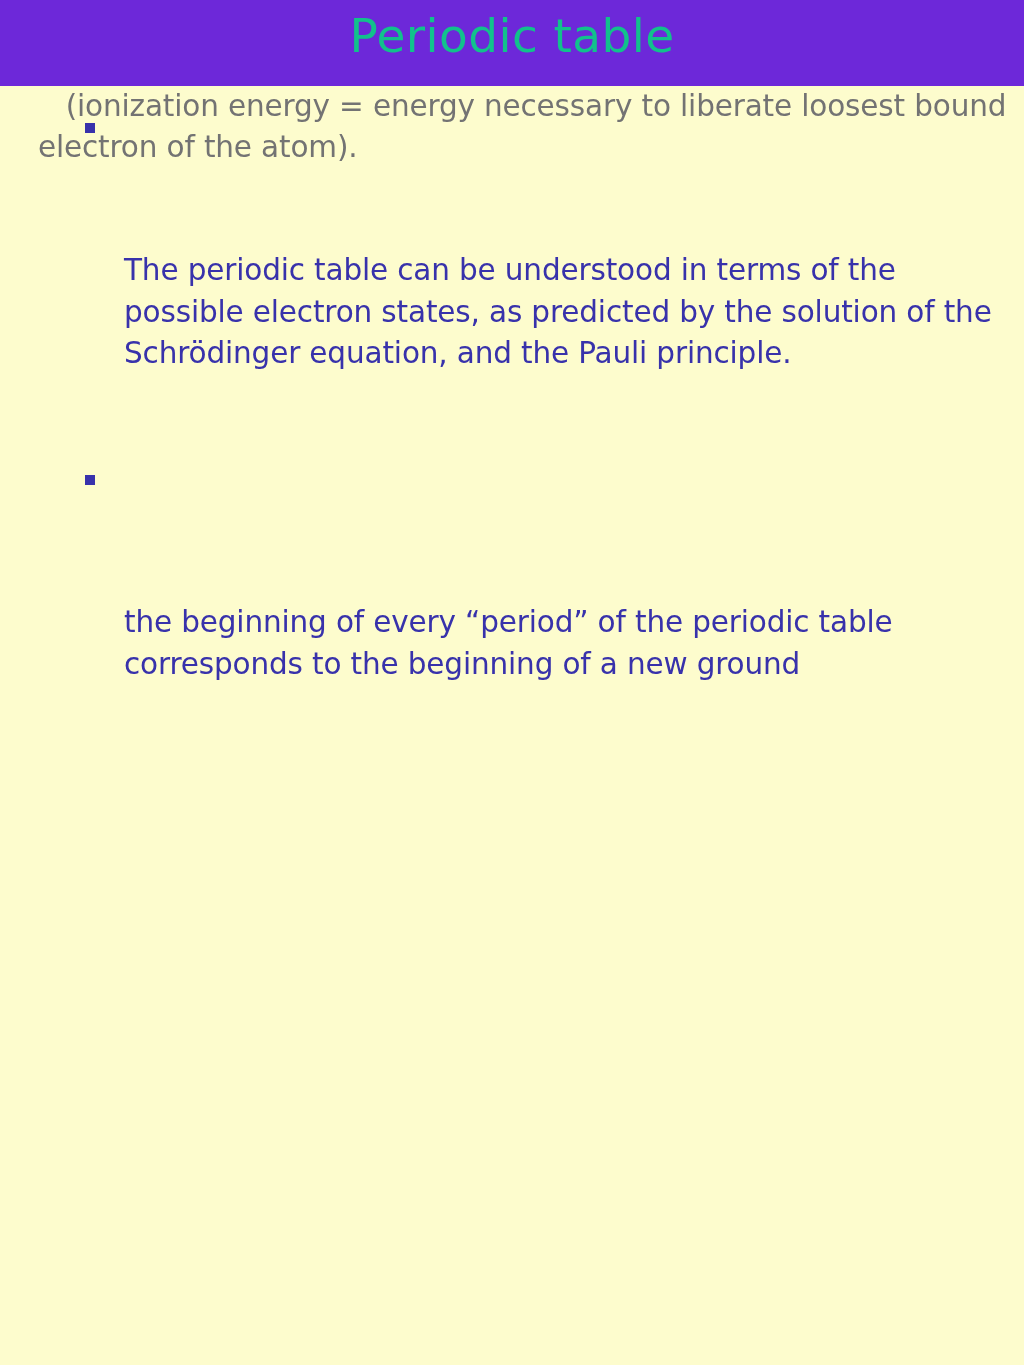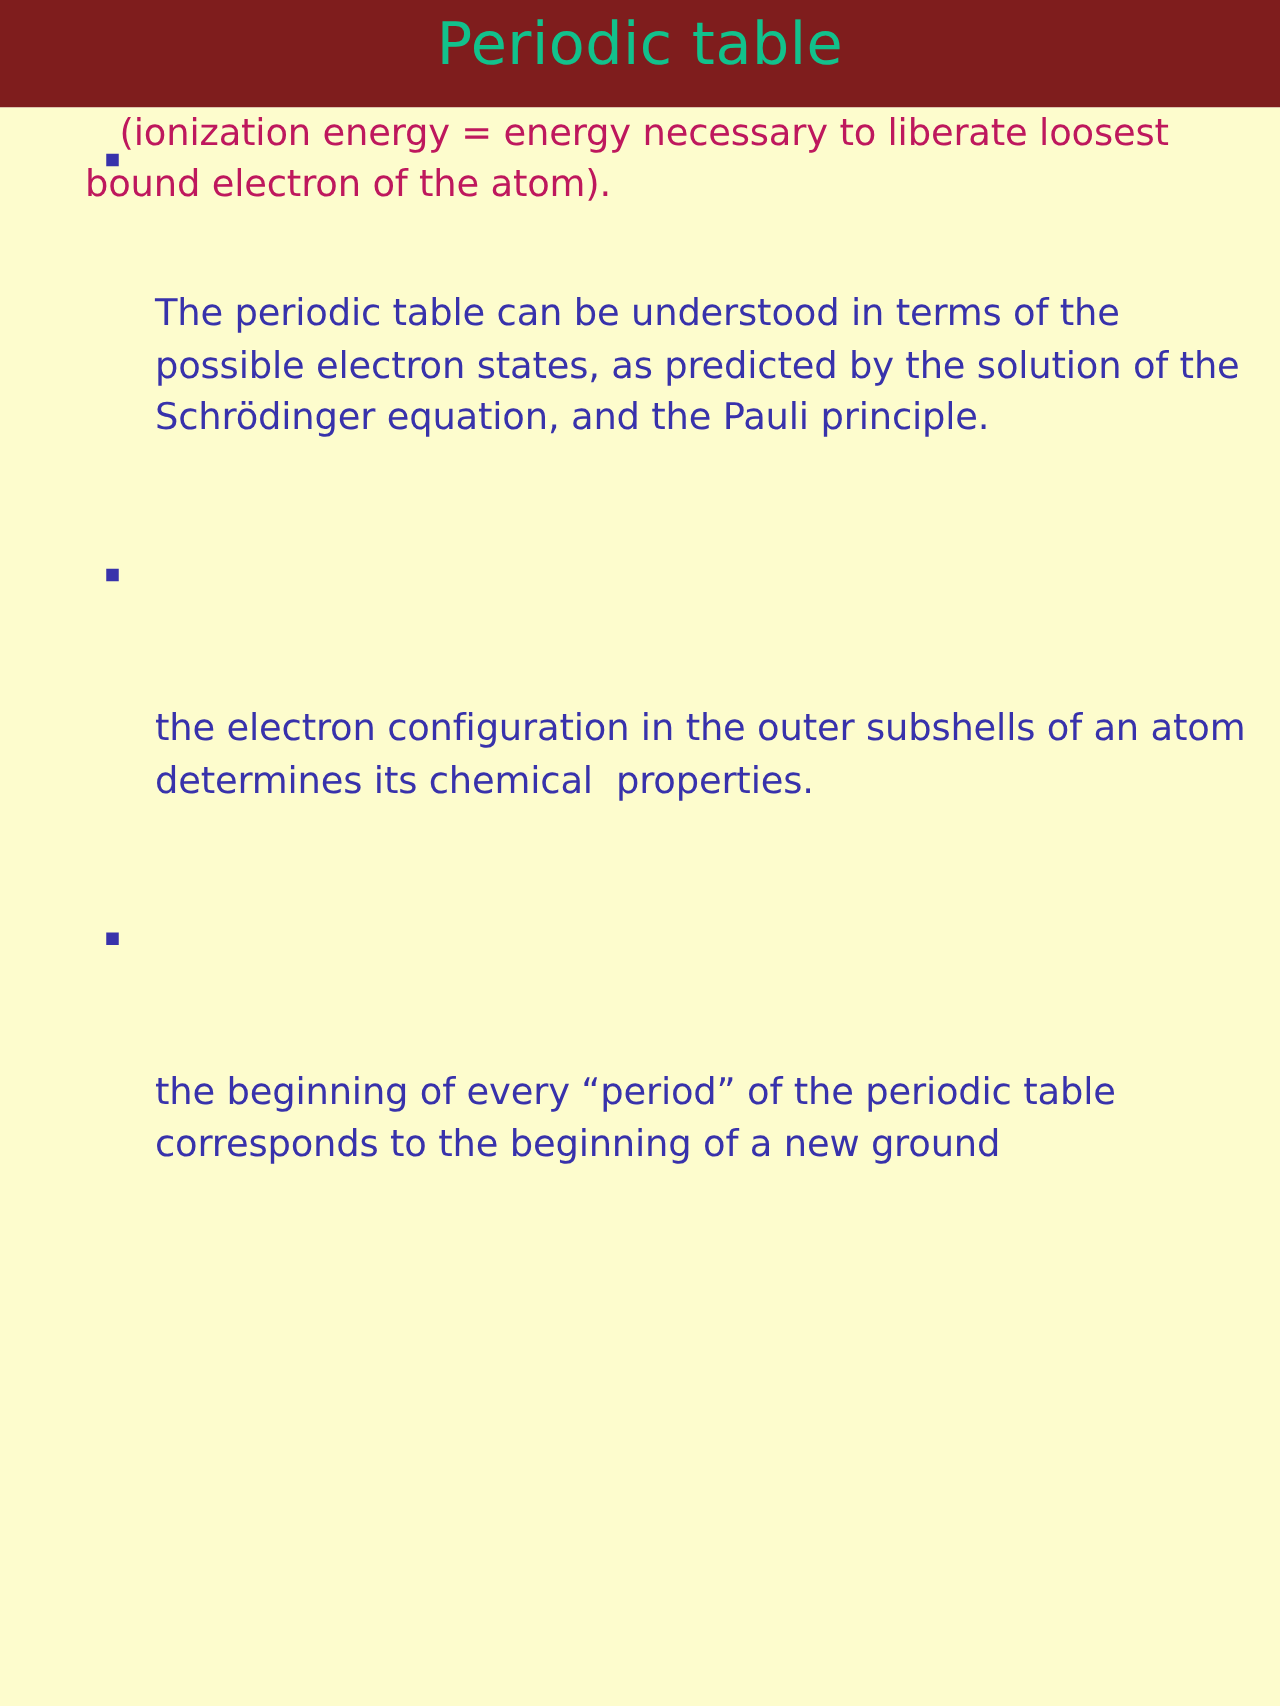--- a/index.html
+++ b/index.html
@@ -23,21 +23,21 @@
     box-sizing: border-box;
   }
 
   
   .title-band {
     position: absolute;
     left: 0;
     top: 0;
     width: 1024px;
     height: 86px;
-    background: #7f1d1d;
+    background: #6d28d9;
   }
   .slide-title {
     position: absolute;
     left: 0;
     top: 4px;
     width: 1024px;
     text-align: center;
     color: #12c18c;
     font-family: "DejaVu Sans", sans-serif;
     font-size: 47px;
@@ -85,28 +85,29 @@
     position: absolute;
     left: 7px;
     top: 17px;
     width: 10px;
     height: 10px;
     background: #3832ab;
   }
 
   .bullet-text {
     display: block;
+    margin-top: 20px;
   }
 
   
   .plain-para {
     position: relative;
-    padding-left: 68px;
+    padding-left: 38px;
     margin: 0;
-    color: #be185d;
+    color: #737373;
     font-family: "DejaVu Sans", sans-serif;
     font-size: 29.5px;
     font-weight: 400;
     line-height: 41.4px;
     letter-spacing: -0.15px;
     white-space: pre-wrap;
   }
 </style>
 </head>
 <body>
@@ -120,24 +121,20 @@
   <div class="body-panel">
 
     <ul class="bullet-list">
 
       <li class="bullet-item">
         <span class="bullet-marker"></span>
         <span class="bullet-text">The periodic table can be understood in terms of the possible electron states, as predicted by the solution of the Schrödinger equation, and the Pauli principle.</span>
       </li>
 
 
-      <li class="bullet-item">
-        <span class="bullet-marker"></span>
-        <span class="bullet-text">the electron configuration in the outer subshells of an atom determines its chemical  properties.</span>
-      </li>
 
       <li class="bullet-item">
         <span class="bullet-marker"></span>
         <span class="bullet-text">the beginning of every “period” of the periodic table corresponds to the beginning of a new ground</span>
       </li>
 
       <li class="bullet-item">
         
         
       </li>

